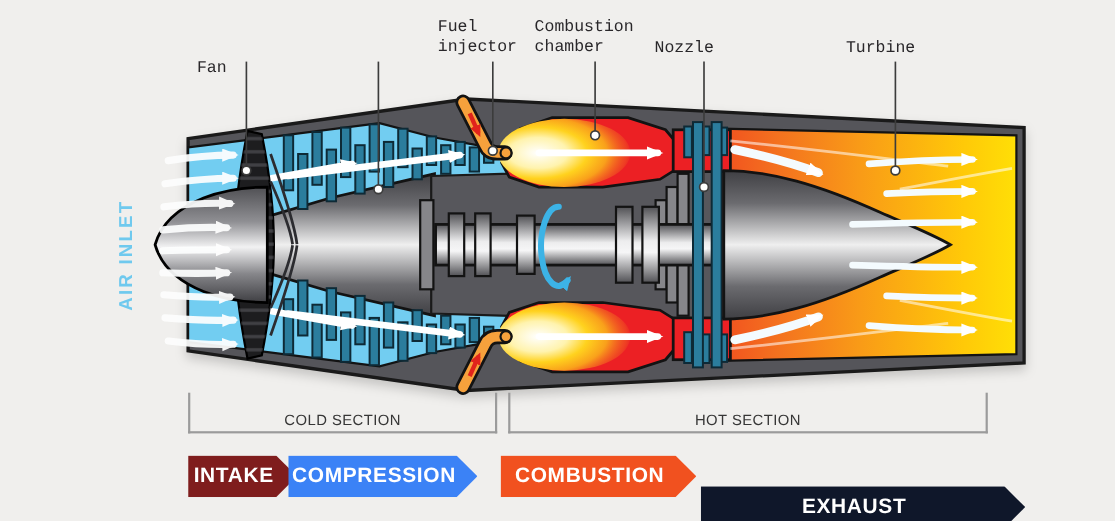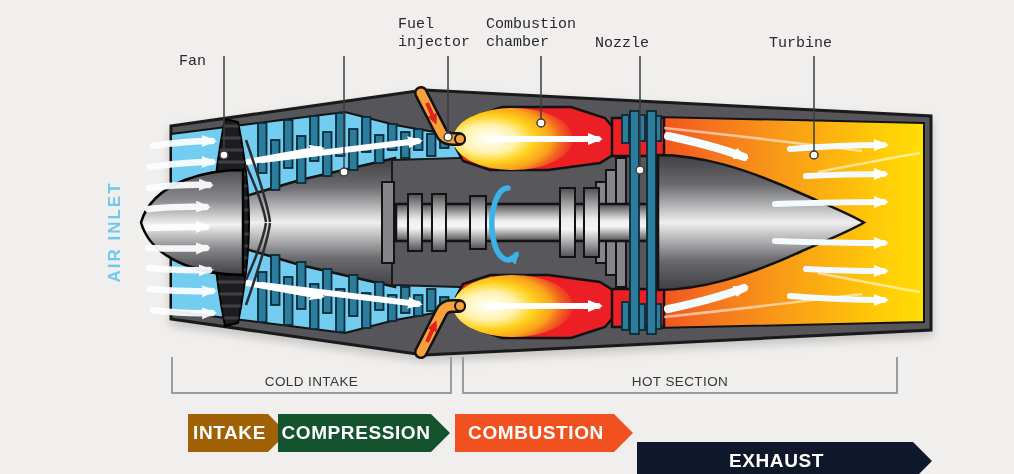--- a/index.html
+++ b/index.html
@@ -253,23 +253,23 @@
   <div class="toplabel" style="left:398px;top:16px;width:100px">Fuel
 injector</div>
   <div class="toplabel" style="left:486px;top:16px;width:110px">Combustion
 chamber</div>
   <div class="toplabel" style="left:595px;top:35px;width:90px">Nozzle</div>
   <div class="toplabel" style="left:769px;top:35px;width:90px">Turbine</div>
 
   <div class="airinlet">AIR INLET</div>
 
   <div class="bracket" style="left:171px;width:281px">
-    <span>COLD INTAKE</span>
+    <span>COLD SECTION</span>
   </div>
   <div class="bracket" style="left:462px;width:436px">
     <span>HOT SECTION</span>
   </div>
 
-  <div class="chevron" style="left: 171px; width: 99px; background: #a16207; margin-left: 17px;">INTAKE</div>
-  <div class="chevron" style="left: 278px; width: 172px; background: #14532d;">COMPRESSION</div>
+  <div class="chevron" style="left: 171px; width: 99px; background: #7f1d1d;">INTAKE</div>
+  <div class="chevron" style="left: 262px; width: 172px; background: #3b82f6;">COMPRESSION</div>
   <div class="chevron" style="left: 455px; width: 178px; background: rgb(241, 81, 31);">COMBUSTION</div>
   <div class="chevron" style="left: 637px; width: 295px; background: #0f172a; margin-top: 28px;">EXHAUST</div>
 </div>
 
 </body></html>

